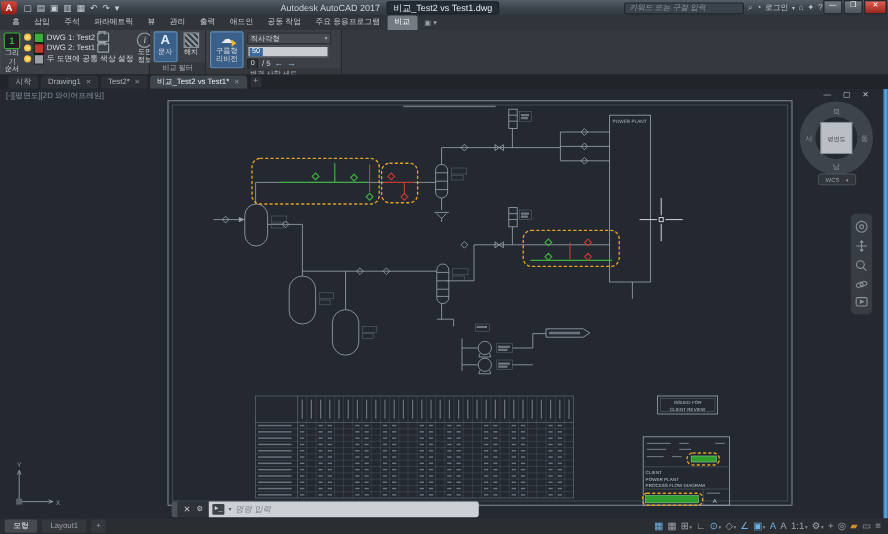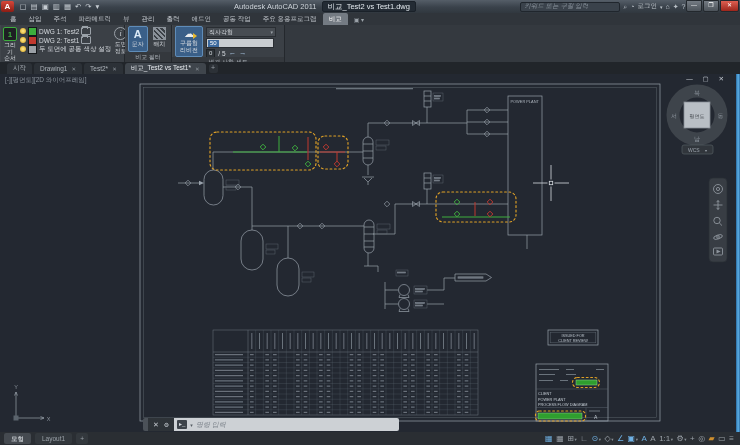--- a/index.html
+++ b/index.html
@@ -137,21 +137,21 @@
         <span class="qat">▢</span>
         <span class="qat">▤</span>
         <span class="qat">▣</span>
         <span class="qat">▥</span>
         <span class="qat">▦</span>
         <span class="qat">↶</span>
         <span class="qat">↷</span>
         <span class="qat">▾</span>
       </div>
     <div class="title-center">
-      <span class="app-title">Autodesk AutoCAD 2011</span>
+      <span class="app-title">Autodesk AutoCAD 2017</span>
       <span class="doc-chip">비교_Test2 vs Test1.dwg</span>
     </div>
     <div class="tb-right">
       <span class="searchbox">
         <i>키워드 또는 구절 입력</i>
       </span>
       <span class="tbic">⌕</span>
       <span class="tbic">◔</span>
       <span class="signin">로그인</span>
       <span class="tbic" style="font-size:5px;">▾</span>

